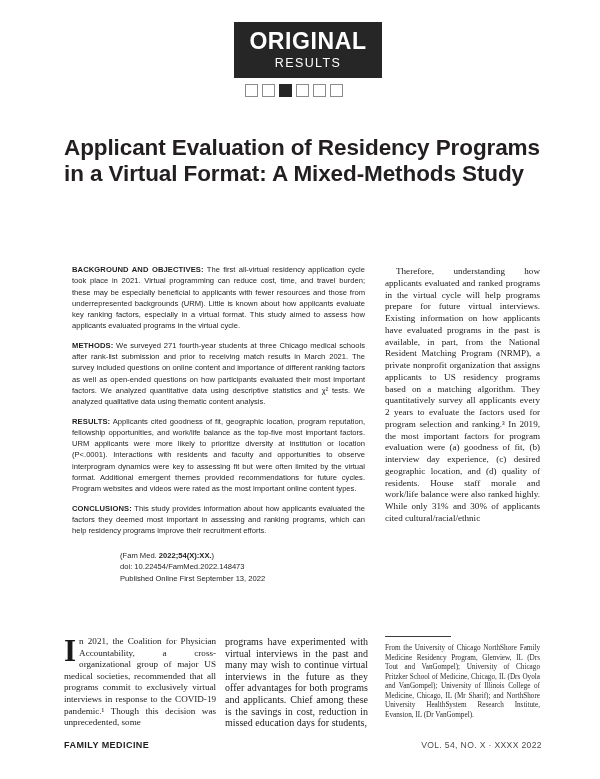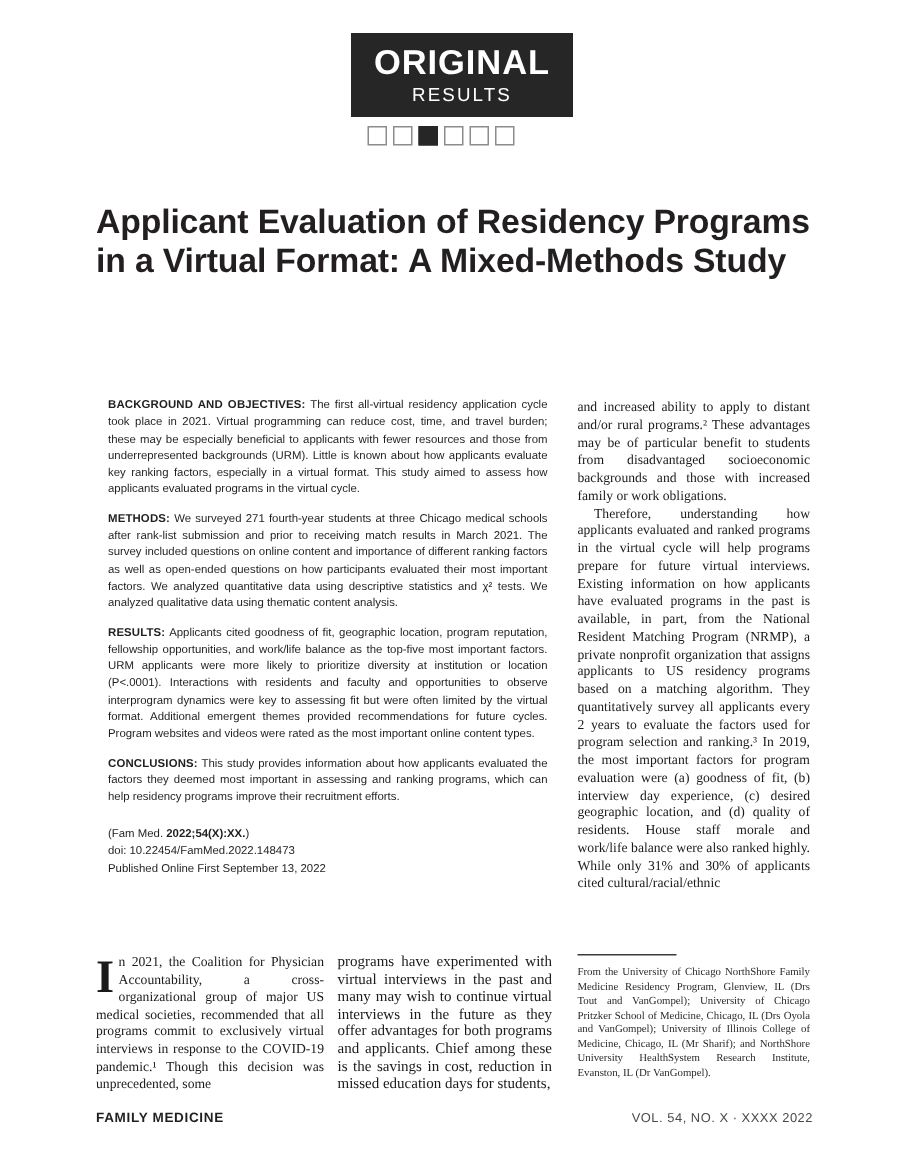--- a/index.html
+++ b/index.html
@@ -108,20 +108,21 @@
     margin: 0 0 8px 0;
   }
   .abstract .lead {
     font-weight: bold;
     letter-spacing: 0.1px;
     margin-top: 16px;
   }
   .abstract .cite {
     margin-top: 13px;
     line-height: 11.5px;
+    margin-left: 48px;
   }
   .abstract .cite .ref {
     font-weight: bold;
   }
 
   
   .body-left {
     position: absolute;
     left: 64px;
     top: 636px;
@@ -252,21 +253,20 @@
     </div>
   </div>
 
   <div class="body-left">
     <span class="dropcap">I</span><span>n 2021, the Coalition for Physician Accountability, a cross-organizational group of major US medical societies, recommended that all programs commit to exclusively virtual interviews in response to the COVID-19 pandemic.¹ Though this decision was unprecedented, some</span>
   </div>
 
   <div class="body-mid">programs have experimented with virtual interviews in the past and many may wish to continue virtual interviews in the future as they offer advantages for both programs and applicants. Chief among these is the savings in cost, reduction in missed education days for students,</div>
 
   <div class="body-right">
-    <p>and increased ability to apply to distant and/or rural programs.² These advantages may be of particular benefit to students from disadvantaged socioeconomic backgrounds and those with increased family or work obligations.</p>
     <p class="indent">Therefore, understanding how applicants evaluated and ranked programs in the virtual cycle will help programs prepare for future virtual interviews. Existing information on how applicants have evaluated programs in the past is available, in part, from the National Resident Matching Program (NRMP), a private nonprofit organization that assigns applicants to US residency programs based on a matching algorithm. They quantitatively survey all applicants every 2 years to evaluate the factors used for program selection and ranking.³ In 2019, the most important factors for program evaluation were (a) goodness of fit, (b) interview day experience, (c) desired geographic location, and (d) quality of residents. House staff morale and work/life balance were also ranked highly. While only 31% and 30% of applicants cited cultural/racial/ethnic</p>
   </div>
 
   <div class="affil-rule"></div>
   <div class="affiliation">From the University of Chicago NorthShore Family Medicine Residency Program, Glenview, IL (Drs Tout and VanGompel); University of Chicago Pritzker School of Medicine, Chicago, IL (Drs Oyola and VanGompel); University of Illinois College of Medicine, Chicago, IL (Mr Sharif); and NorthShore University HealthSystem Research Institute, Evanston, IL (Dr VanGompel).</div>
 
   <div class="footer-left">FAMILY MEDICINE</div>
   <div class="footer-right">VOL. 54, NO. X · XXXX 2022</div>
   <div class="footer-page">21</div>
 

